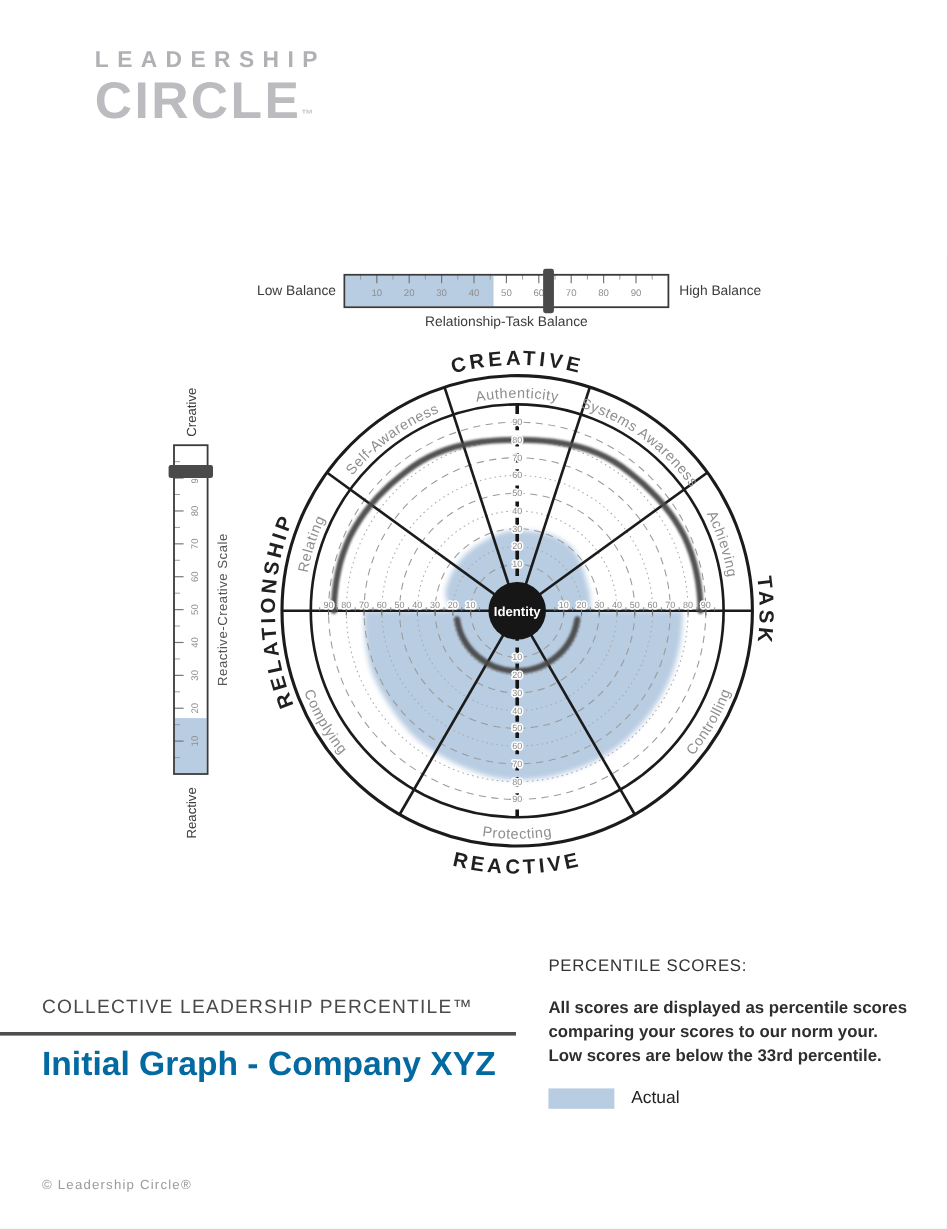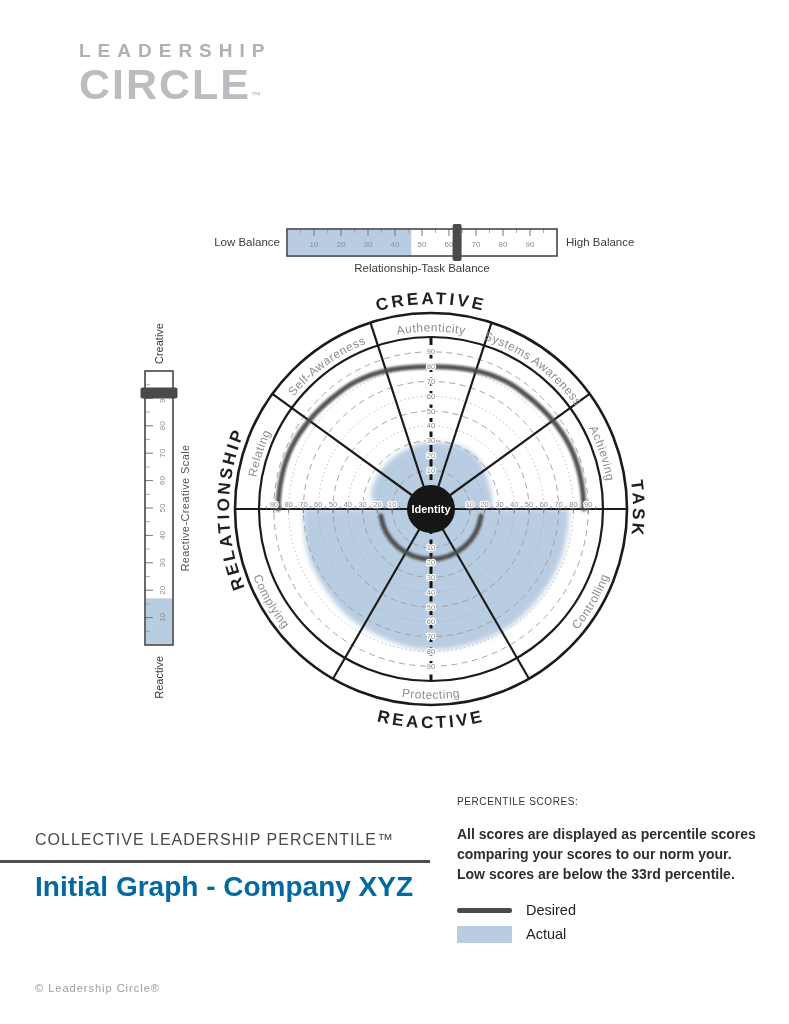--- a/index.html
+++ b/index.html
@@ -17,21 +17,21 @@
   .rot-label{font-size:11px;fill:#3c3c3c;}
   .rc-caption{font-size:11px;fill:#555555;letter-spacing:0.4px;}
   .ring-label{font-size:12px;fill:#8e8e8e;letter-spacing:0.5px;}
   .outer-label{font-size:17px;font-weight:700;fill:#202020;letter-spacing:3px;}
   .identity-text{font-size:11px;font-weight:700;fill:#ffffff;}
   .assessment-block{position:absolute;left:35px;top:831px;width:430px;}
   .eyebrow{font-size:16px;letter-spacing:1px;color:#4a4a4a;font-weight:500;}
   .title-rule{position:absolute;left:0;top:860px;width:430px;height:3px;background:#4f4f4f;}
   .main-title{position:absolute;left:35px;top:871px;font-size:28px;font-weight:700;color:#0369a1;}
   .percentile-block{position:absolute;left:457px;top:796px;width:325px;color:#2e2e2e;}
-  .percentile-heading{font-size:10px;letter-spacing:0.6px;color:#333333;margin-bottom:17px;}
+  .percentile-heading{font-size:14px;letter-spacing:0.6px;color:#333333;margin-bottom:17px;}
   .percentile-body{font-size:14px;line-height:20px;white-space:nowrap;font-weight:bold;}
   .legend{margin-top:14px;}
   .legend-row{display:flex;align-items:center;height:24px;}
   .legend-line{width:55px;height:5px;border-radius:2px;}
   .legend-fill{width:55px;height:17px;}
   .legend-label{margin-left:14px;font-size:14.5px;color:#222222;}
   .footer{position:absolute;left:35px;top:982px;font-size:11px;letter-spacing:1px;color:#9b9b9b;}
 </style>
 </head>
 <body>
@@ -282,24 +282,20 @@
 
   <div class="percentile-block">
     <div class="percentile-heading">PERCENTILE SCORES:</div>
     <div class="percentile-body">
       <div>All scores are displayed as percentile scores</div>
       <div>comparing your scores to our norm your.</div>
       <div>Low scores are below the 33rd percentile.</div>
     </div>
     <div class="legend">
       <div class="legend-row">
-        <div class="legend-line" style="background: rgb(74, 74, 74);"></div>
-        <div class="legend-label">Desired</div>
-      </div>
-      <div class="legend-row">
         <div class="legend-fill" style="background: rgb(184, 204, 226);"></div>
         <div class="legend-label">Actual</div>
       </div>
     </div>
   </div>
 
   <div class="footer">© Leadership Circle®</div>
 </div>
 
 </body></html>

